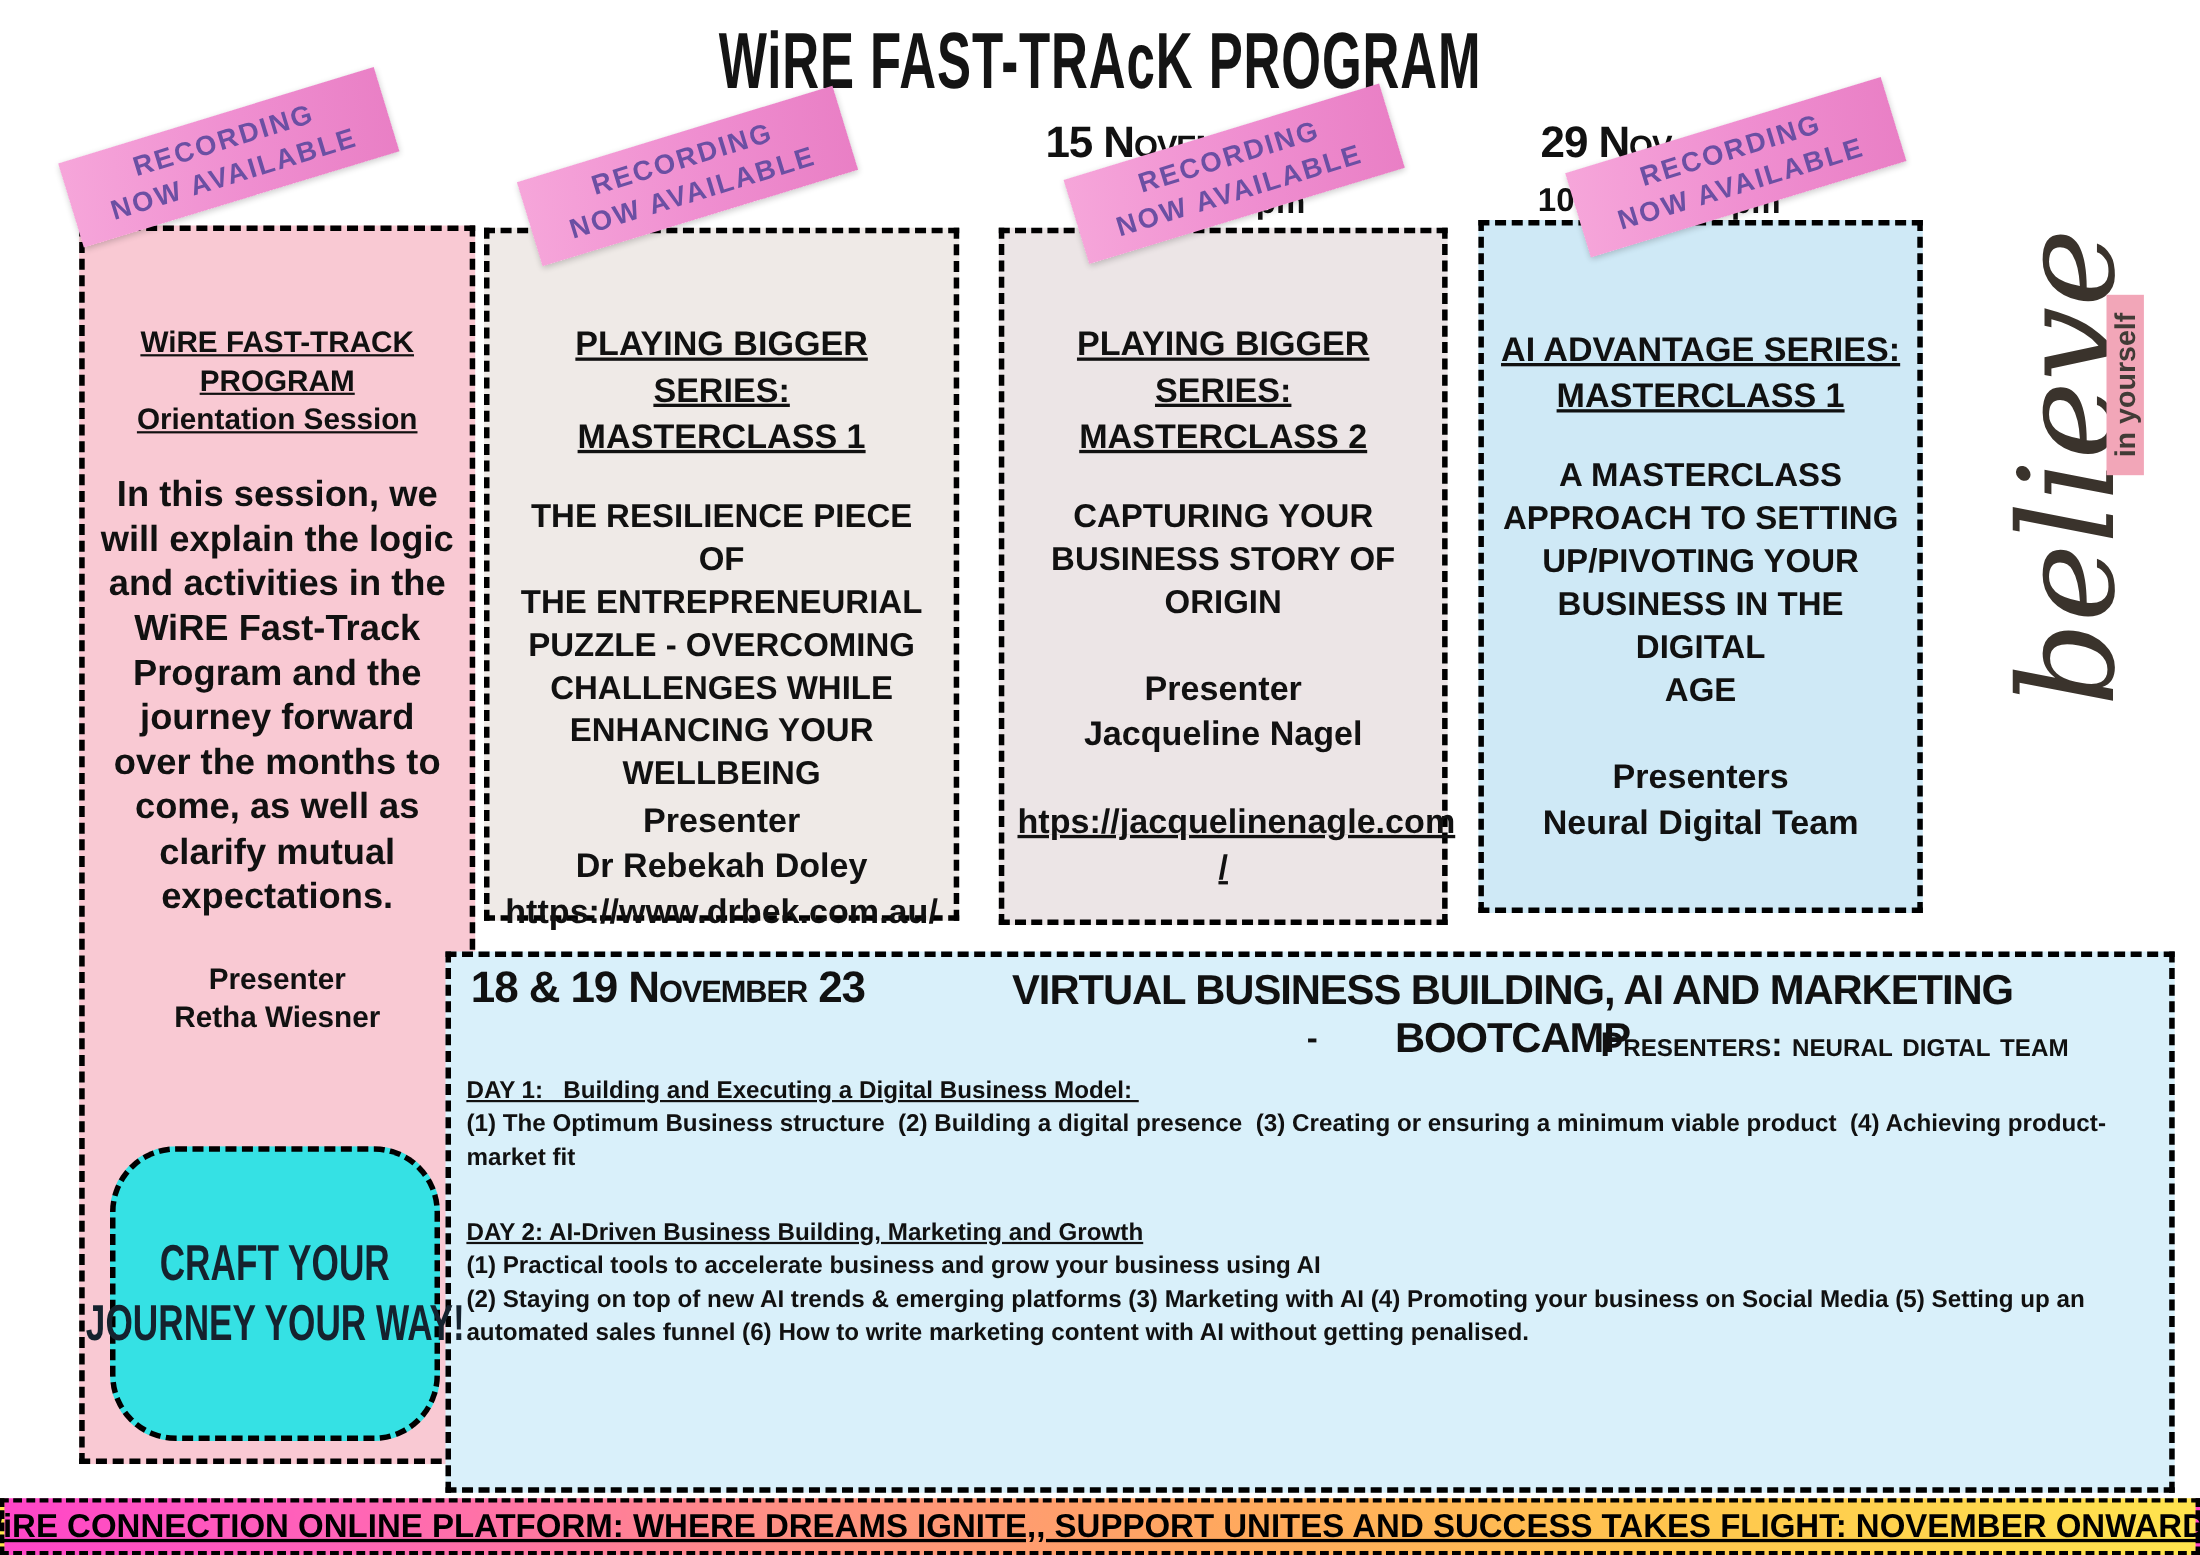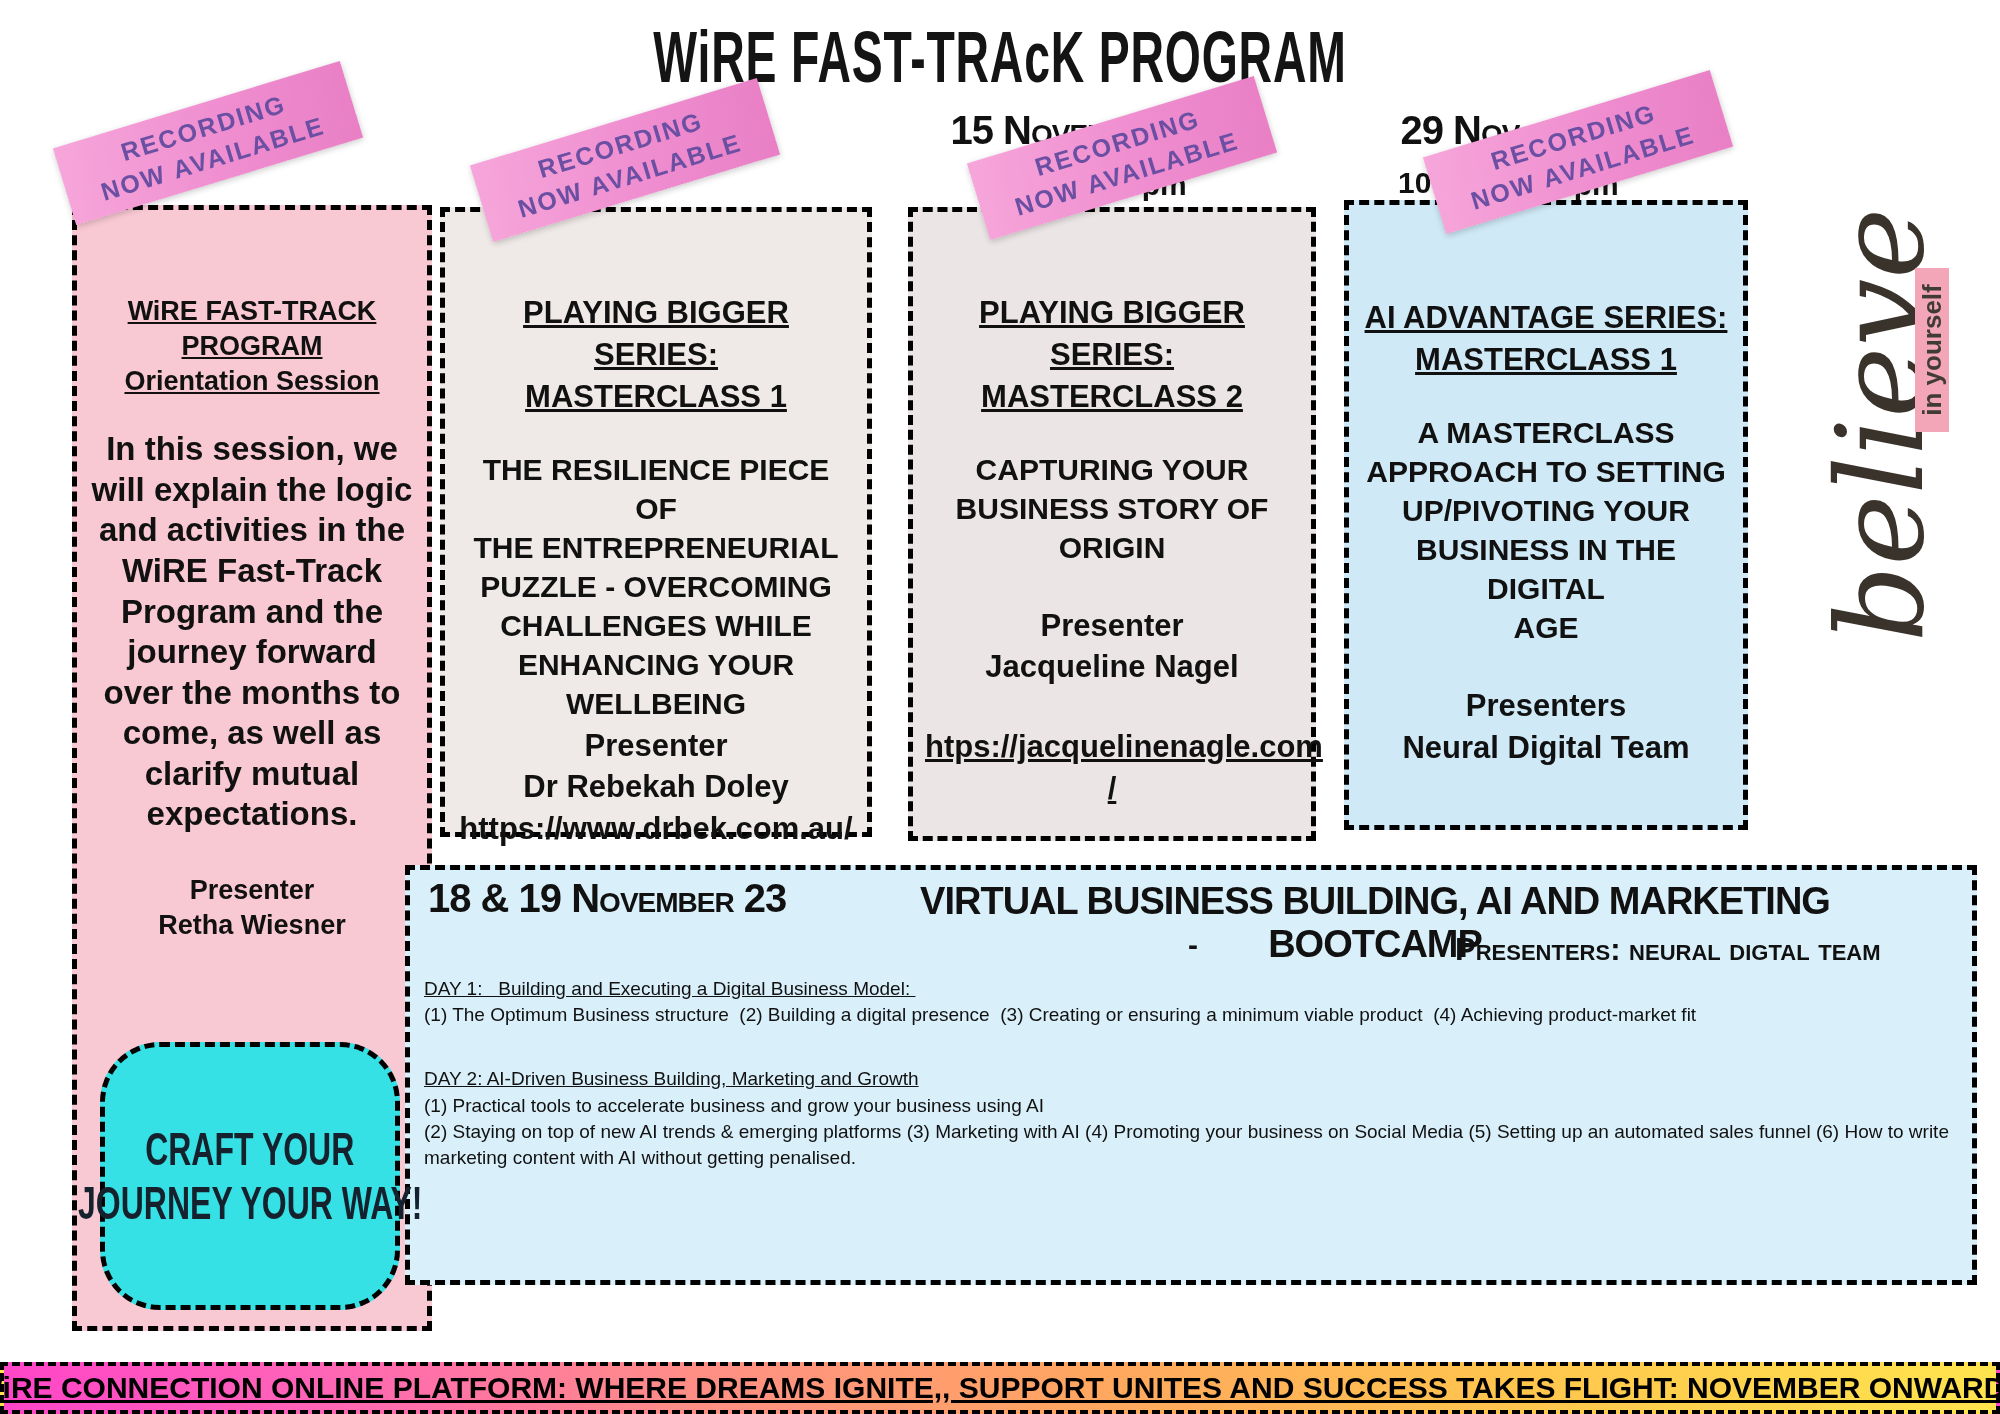--- a/index.html
+++ b/index.html
@@ -60,30 +60,30 @@
   .believe{position:absolute;left:1600px;top:355px;width:560px;height:140px;
            display:flex;align-items:center;justify-content:center;transform:rotate(-90deg);
            font-family:"DejaVu Serif",serif;font-style:italic;font-size:120px;color:#3a332c;
            white-space:nowrap;z-index:1;}
   .inyourself{position:absolute;left:1850px;top:333px;width:164px;height:34px;
               transform:rotate(-90deg);background:#f2a6b8;display:flex;align-items:center;
               justify-content:center;font-size:26px;font-weight:700;color:#413b36;
               white-space:nowrap;z-index:2;}
 
   
-  .bootcamp{position:absolute;left:405px;top:865px;width:1572px;height:420px;
+  .bootcamp{position:absolute;left:405px;top:865px;width:1572px;height:492px;
             background:#d9f0fa;border:5px dashed #000;box-sizing:border-box;z-index:1;}
   .bc-date{position:absolute;left:18px;top:6px;font-size:40px;font-weight:700;
            font-variant:small-caps;letter-spacing:-1px;}
   .bc-title{position:absolute;left:400px;top:10px;width:1130px;text-align:center;
             font-size:38px;font-weight:700;letter-spacing:-1px;font-variant:small-caps;}
   .bc-dash{position:absolute;left:778px;top:58px;font-size:30px;font-weight:700;}
   .bc-presenters{position:absolute;left:1045px;top:62px;font-size:31px;font-weight:700;
                  font-variant:small-caps;}
-  .bc-body{position:absolute;left:14px;top:106px;width:1548px;font-size:19px;font-weight:400;
+  .bc-body{position:absolute;left:14px;top:106px;width:1548px;font-size:22px;font-weight:700;
            line-height:1.38;text-align:left;}
   .bc-body div{white-space:pre-wrap;}
   .bc-spacer{height:38px;}
 
   
   .banner{position:absolute;left:0;top:1362px;width:2000px;height:52px;box-sizing:border-box;
           border:4px dashed #000;display:flex;align-items:center;justify-content:center;z-index:4;
           background:linear-gradient(90deg,#ff45c8 0%,#ff63b8 15%,#ff8f85 35%,#ffa75f 55%,#ffc44e 75%,#ffe44e 100%);}
   .banner span{font-size:30px;font-weight:700;text-decoration:underline;white-space:nowrap;color:#000;}
 </style>

